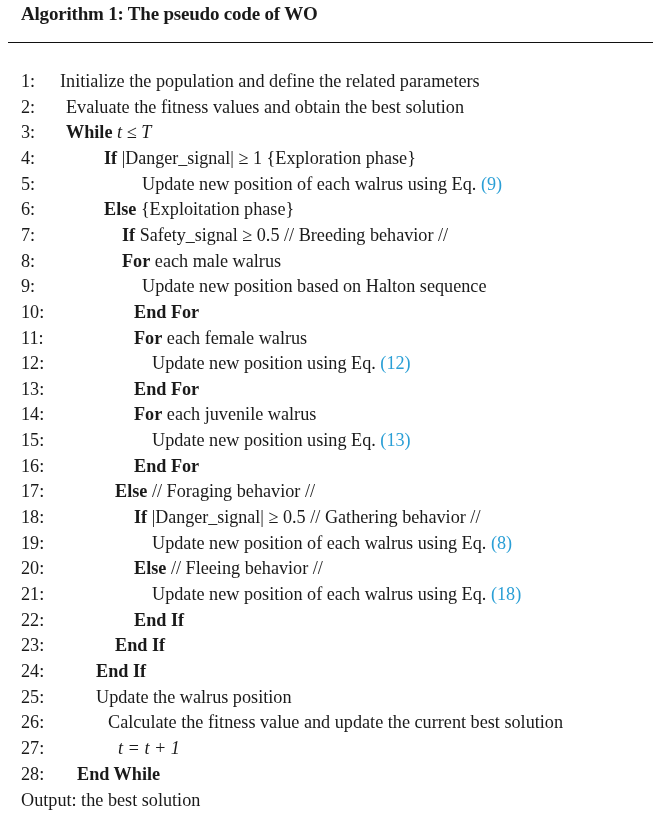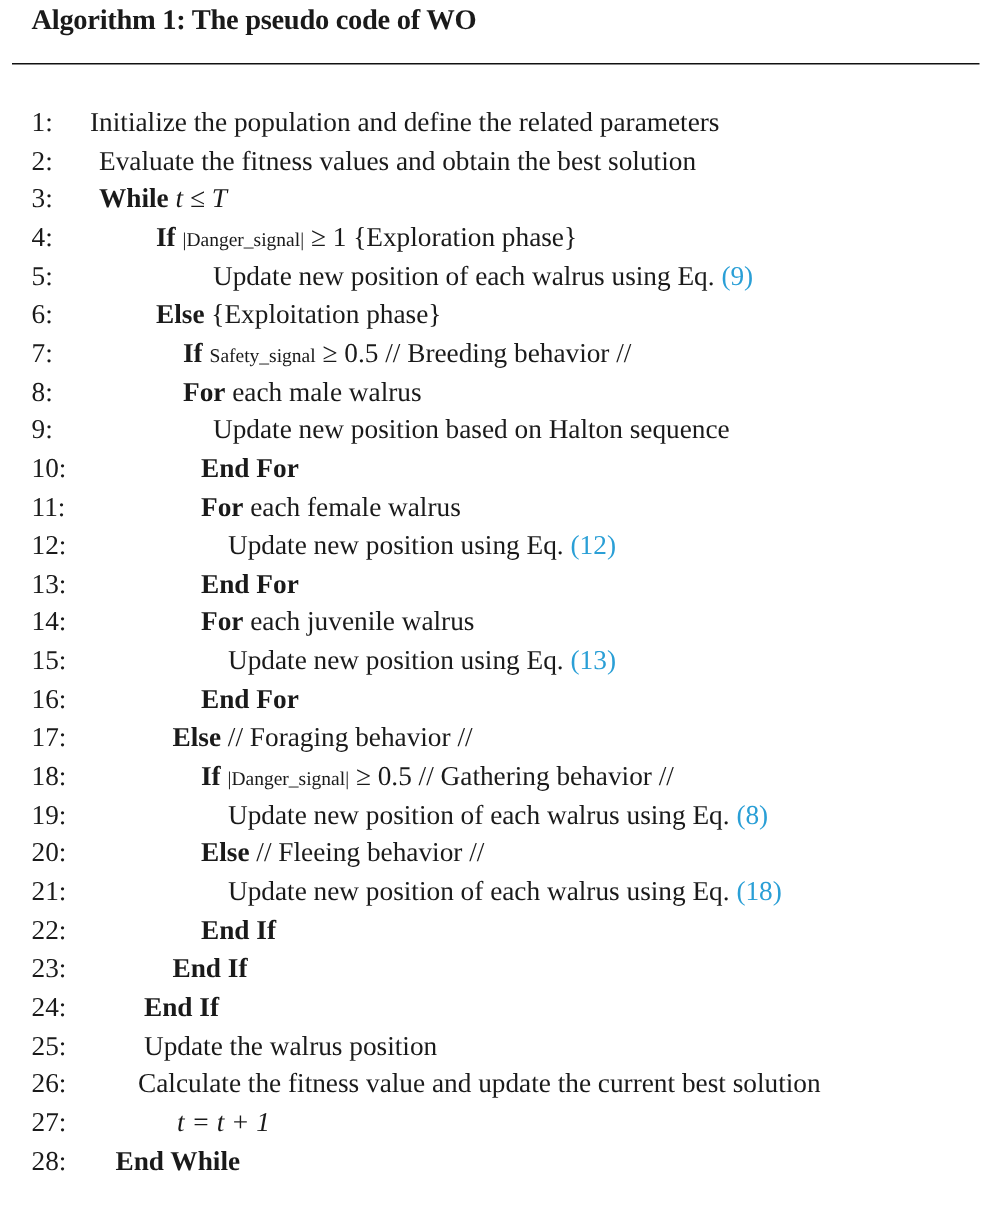--- a/index.html
+++ b/index.html
@@ -20,21 +20,21 @@
   .io {
     position: absolute; left: 21px; font-size: 18.2px; white-space: nowrap;
   }
   .line {
     position: absolute; left: 0; height: 25px; font-size: 18.2px; white-space: nowrap;
   }
   .num { position: absolute; left: 21px; }
   .body { position: absolute; }
   .kw { font-weight: bold; }
   .it { font-style: italic; }
-  .sig { font-size: 13px; }
+  .sig { font-size: 18px; }
   .ref { color: #2a9fd6; }
 </style>
 </head>
 <body>
 
 <div class="algo">
   <div class="title">Algorithm 1: The pseudo code of WO</div>
   <div class="rule"></div>
 
 
@@ -134,25 +134,26 @@
       <div class="line" style="top: 660.95px;">
         <span class="num">24:</span>
         <span class="body" style="left: 96px;"><span class="kw">End If</span></span>
       </div>
       <div class="line" style="top: 686.6px;">
         <span class="num">25:</span>
         <span class="body" style="left: 96px;"><span>Update the walrus position</span></span>
       </div>
       <div class="line" style="top: 712.25px;">
         <span class="num">26:</span>
-        <span class="body" style="left: 92px; text-align: center;"><span>Calculate the fitness value and update the current best solution</span></span>
+        <span class="body" style="left: 108px; text-align: center;"><span>Calculate the fitness value and update the current best solution</span></span>
       </div>
       <div class="line" style="top: 737.9px;">
         <span class="num">27:</span>
         <span class="body" style="left: 96px; margin-left: 22px;"><span class="it">t = t + 1</span></span>
       </div>
       <div class="line" style="top: 763.55px;">
         <span class="num">28:</span>
         <span class="body" style="left: 77px;"><span class="kw">End While</span></span>
       </div>
     </div>
 
+  <div class="io" style="top:790px">Output: the best solution</div>
 </div>
 
 </body></html>

